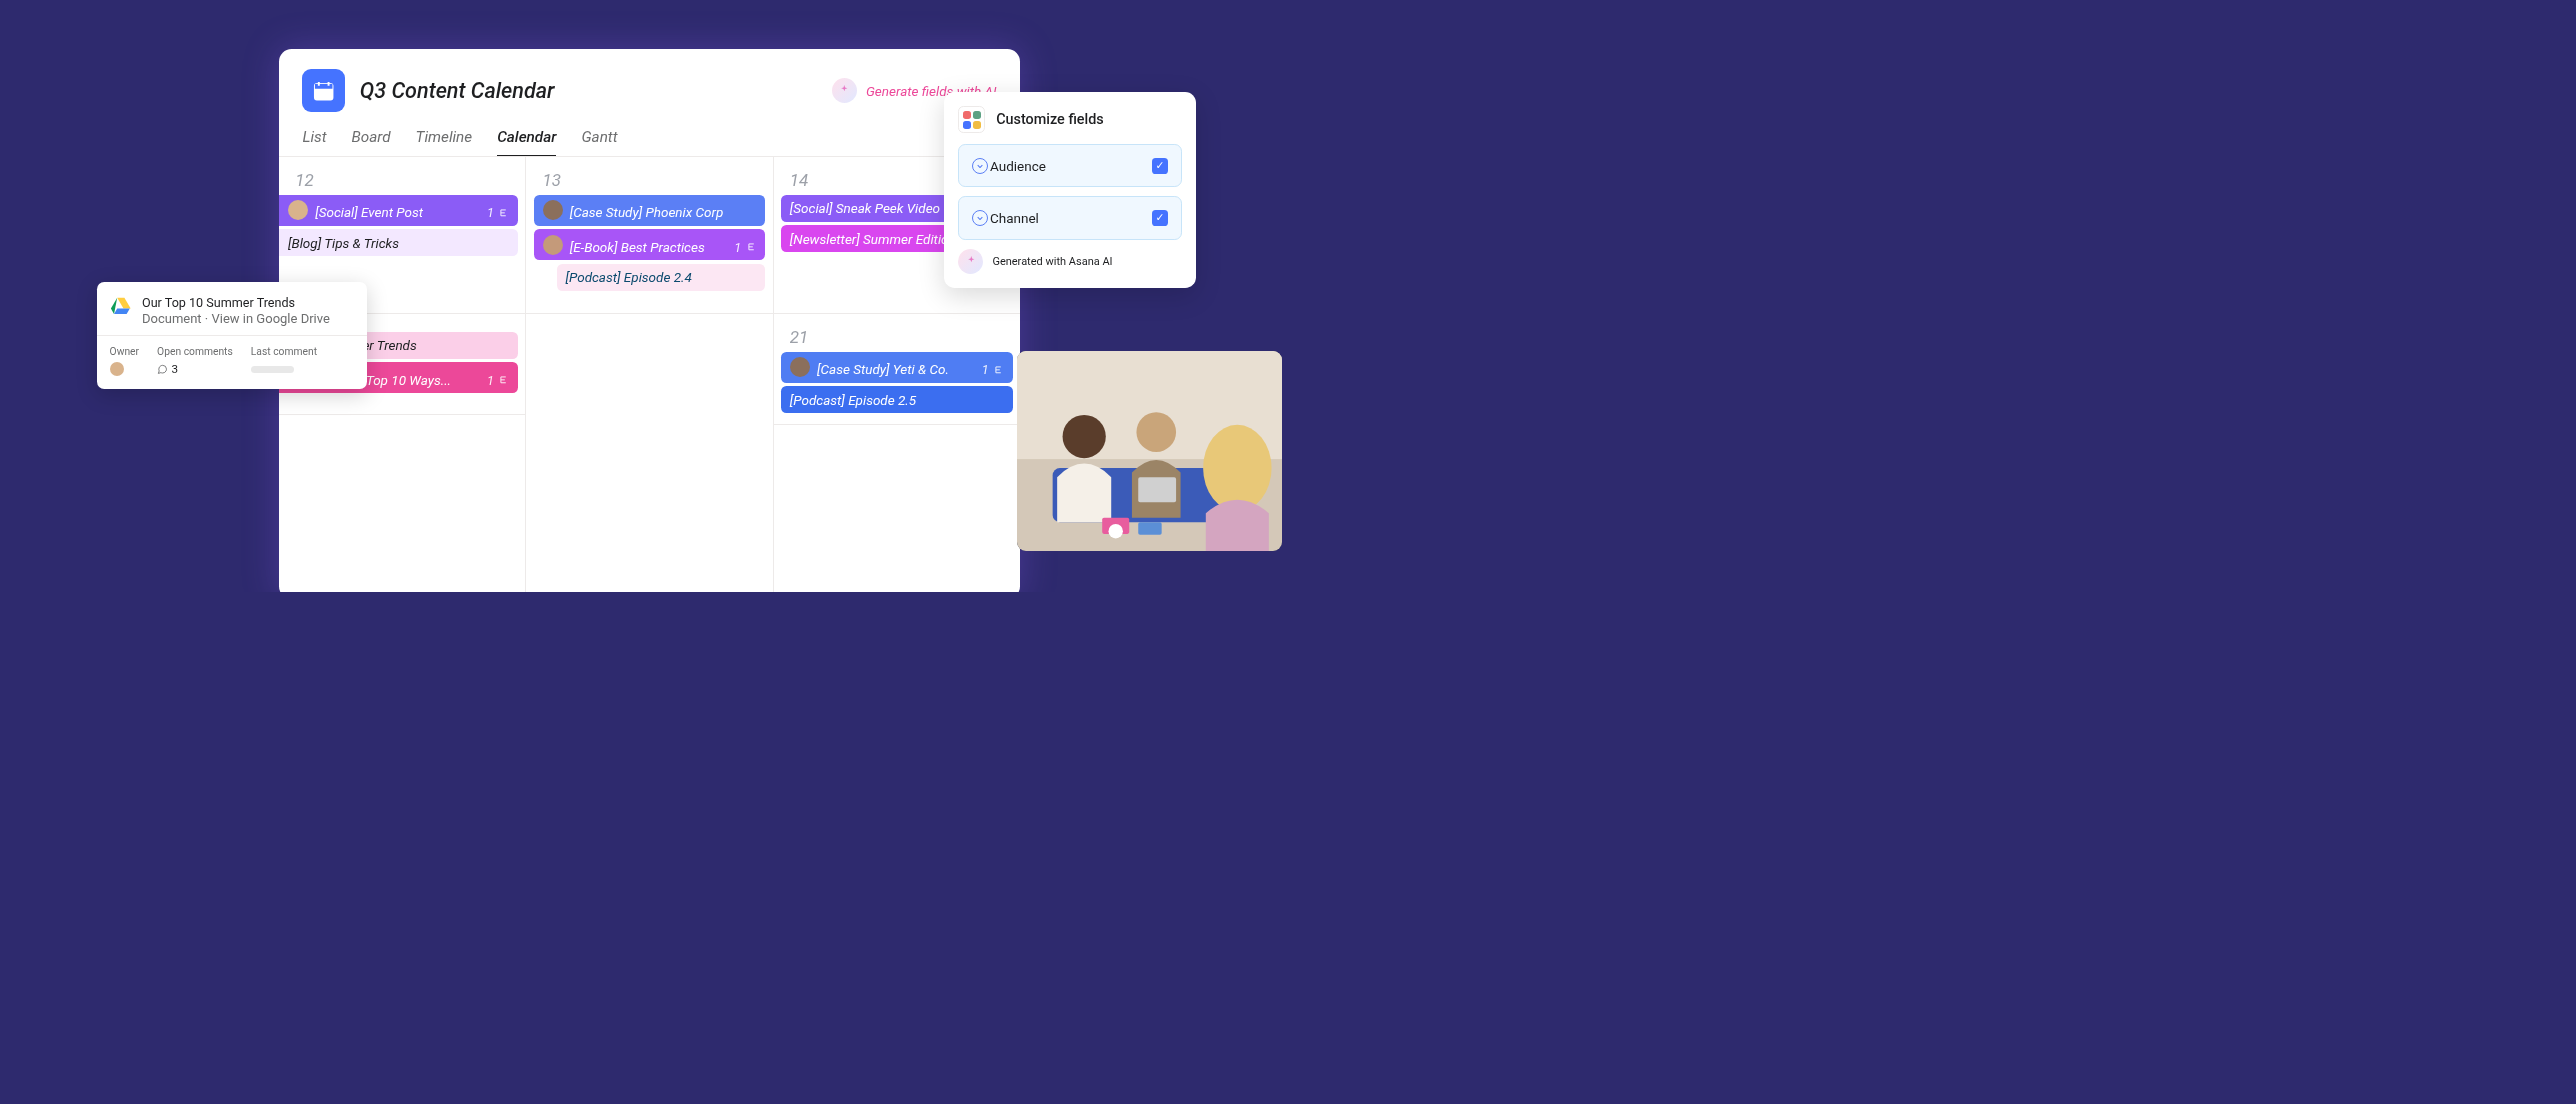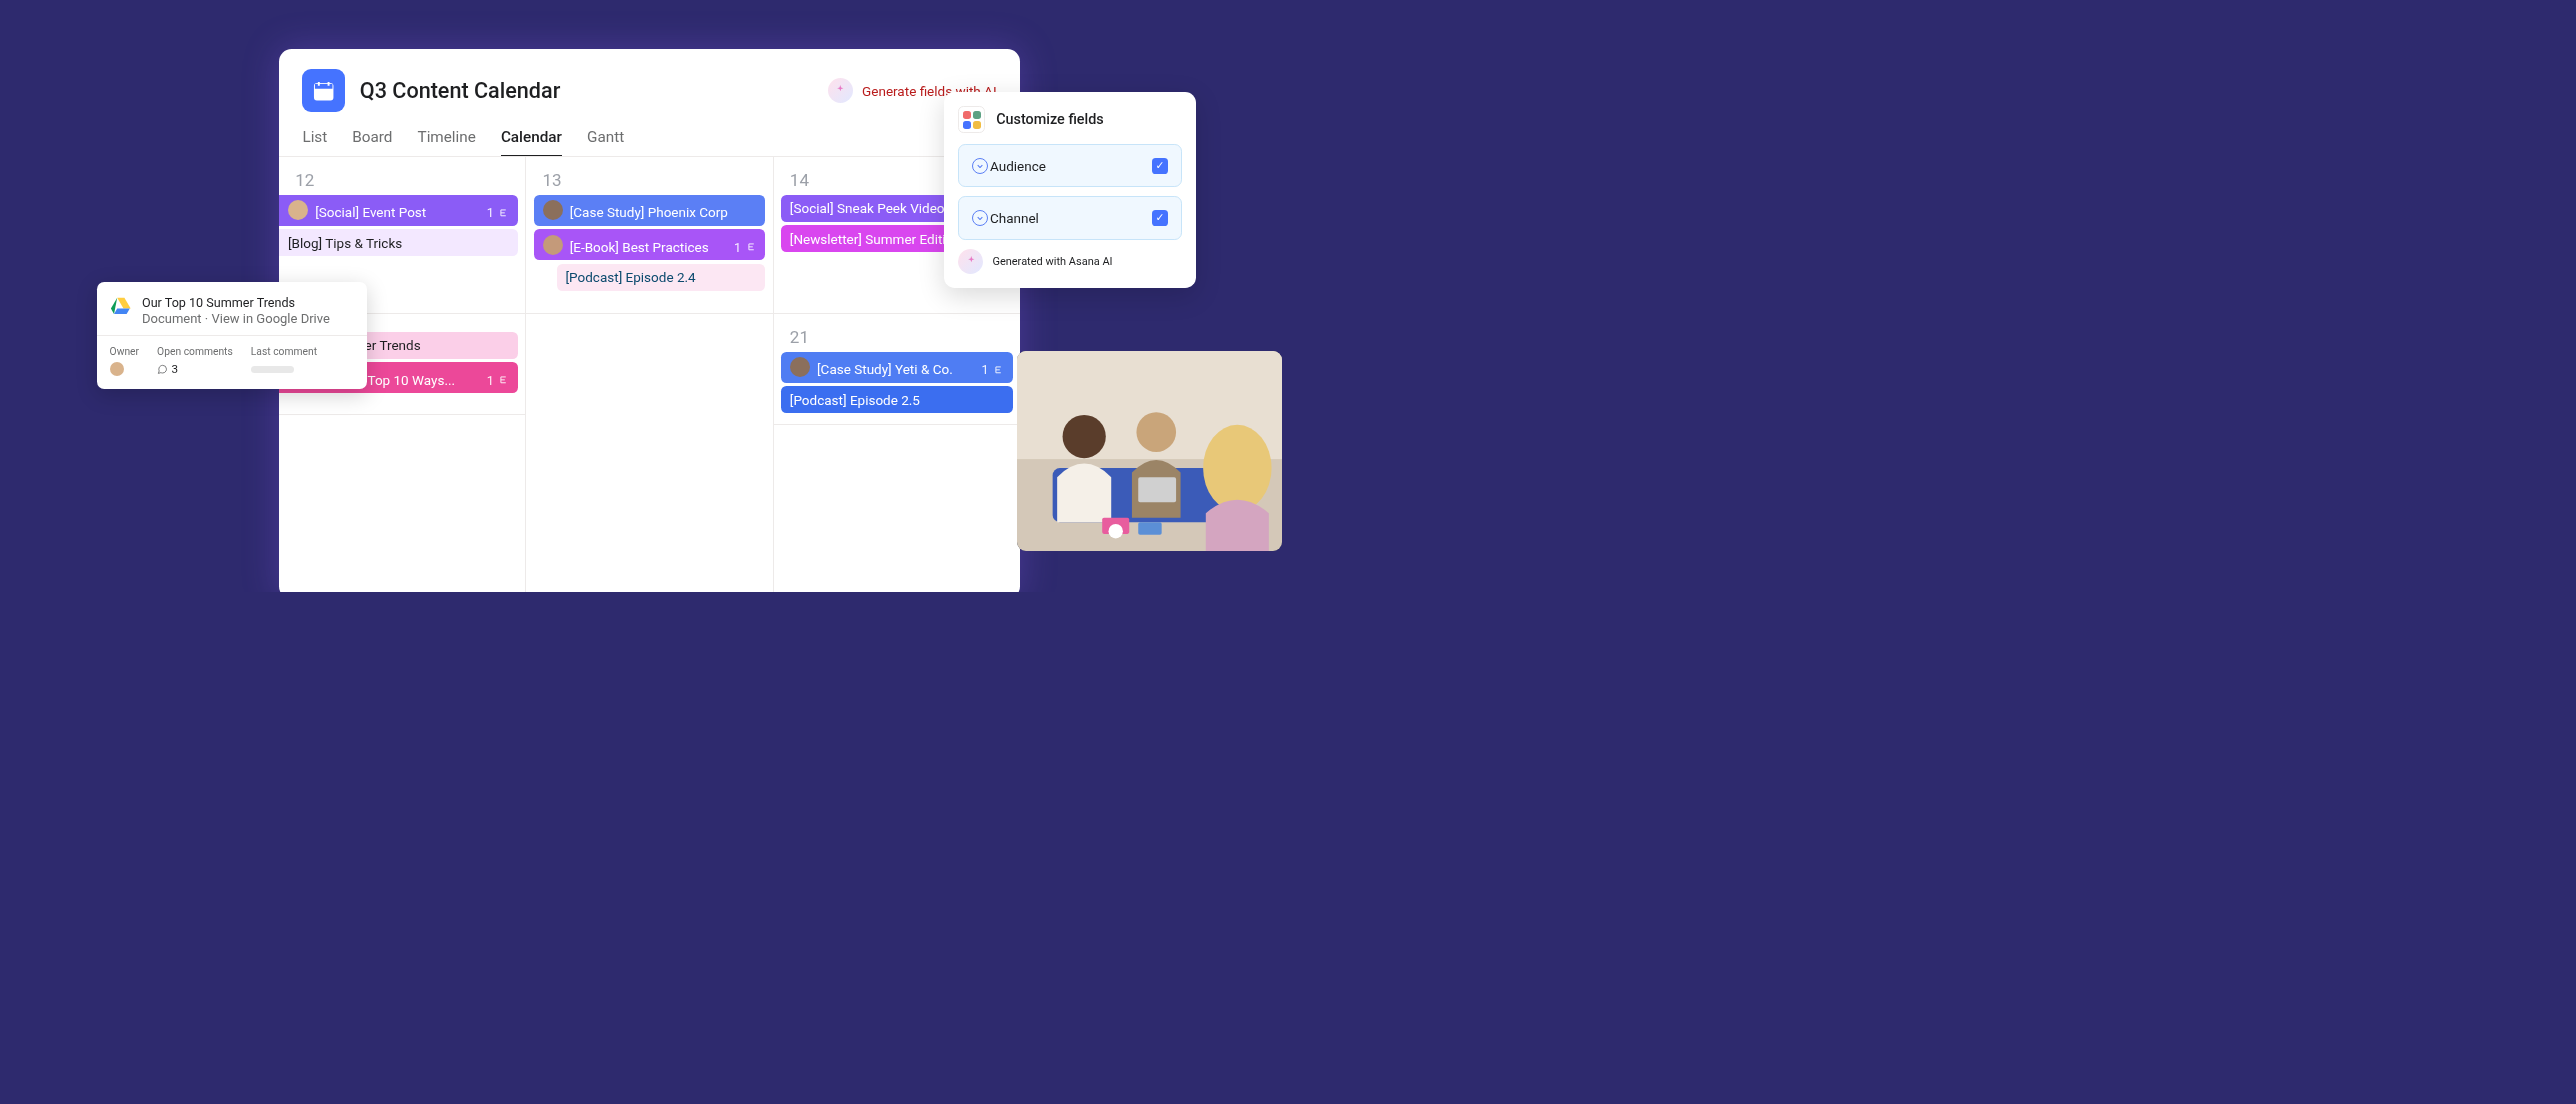--- a/index.html
+++ b/index.html
@@ -14,20 +14,21 @@
   .main-card {
     position: absolute;
     left: 279px;
     top: 49px;
     width: 741px;
     height: 550px;
     background: #fff;
     border-radius: 12.6px;
     box-shadow: 0 0 36px rgba(150,100,255,0.28);
     overflow: hidden;
+    font-style: italic;
   }
   .header {
     padding: 20px 23.4px 0 23.4px;
     display: flex;
     align-items: center;
     justify-content: space-between;
   }
   .header-left { display: flex; align-items: center; gap: 14.4px; }
   .cal-icon {
     width: 43px; height: 43px;
@@ -36,21 +37,21 @@
     display: flex; align-items: center; justify-content: center;
   }
   .cal-icon svg { width: 23.4px; height: 23.4px; }
   .title { font-size: 21.6px; font-weight: 500; color: #1e1f21; }
   .ai-link { display: flex; align-items: center; gap: 9px; cursor: pointer; }
   .sparkle-circ {
     width: 25px; height: 25px; border-radius: 50%;
     background: linear-gradient(135deg,#ffe1ec,#e1e8ff);
     display:flex;align-items:center;justify-content:center;
   }
-  .ai-link span { font-size: 13.5px; color: #b91c1c; }
+  .ai-link span { font-size: 13.5px; color: #ec4899; }
   .tabs {
     display: flex;
     gap: 25px;
     padding: 16px 23.4px 0 23.4px;
     border-bottom: 0.9px solid #edeae9;
   }
   .tab {
     font-size: 15.3px;
     color: #6d6e6f;
     padding-bottom: 9px;

